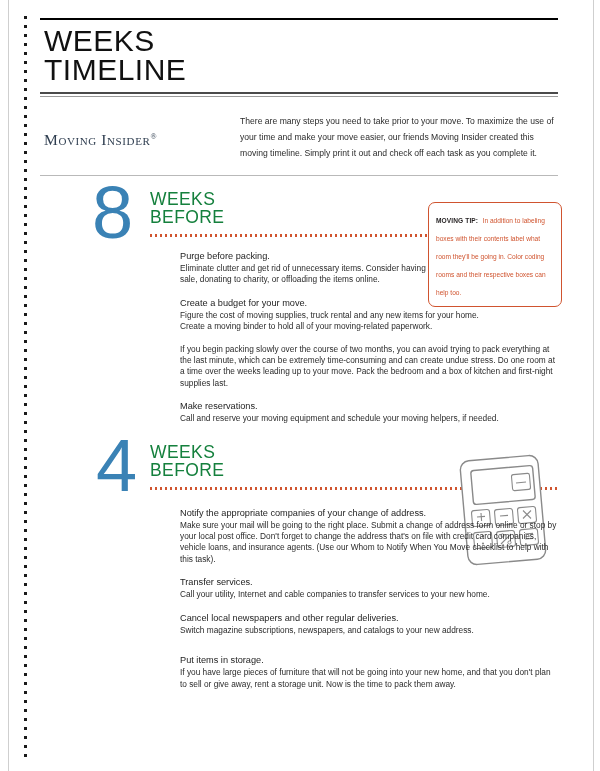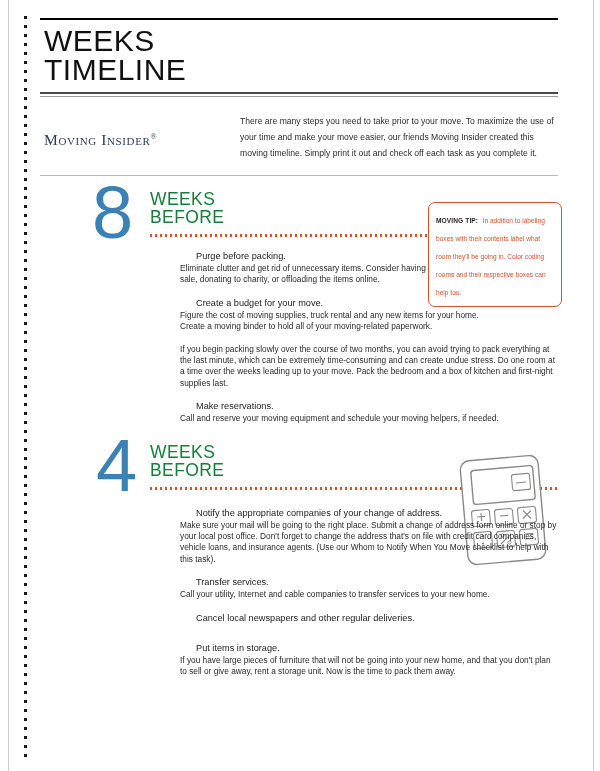--- a/index.html
+++ b/index.html
@@ -66,21 +66,21 @@
     position:absolute;left:110px;top:44px;width:408px;height:3px;
     background-image:linear-gradient(to right,#d0542f 0px,#d0542f 2px,rgba(0,0,0,0) 2px,rgba(0,0,0,0) 5px);
     background-size:5px 3px;
   }
   .sec-head.four .big-num{left:56px;}
 
   
   .tasks{padding-left:140px;padding-top:6px;position:relative;z-index:3;}
   .task{margin-bottom:11px;}
   .task h4{
-    margin:0 0 1px 16px;font-size:9.2px;font-weight:400;color:#1d1d1d;line-height:12px;
+    margin:0 0 1px 0;font-size:9.2px;font-weight:400;color:#1d1d1d;line-height:12px;
   }
   .task p{
     margin:0;font-size:8.3px;line-height:11.4px;color:#2b2b2b;
   }
   .w-narrow{max-width:272px;}
   .w-mid{max-width:320px;}
   .w-full{max-width:378px;}
 
   
   .tip{
@@ -203,20 +203,21 @@
         <div class="task">
           <h4>Notify the appropriate companies of your change of address.</h4>
           <p class="w-full">Make sure your mail will be going to the right place. Submit a change of address form online or stop by your local post office. Don't forget to change the address that's on file with credit card companies, vehicle loans, and insurance agents. (Use our Whom to Notify When You Move checklist to help with this task).</p>
         </div>
         <div class="task">
           <h4>Transfer services.</h4>
           <p class="w-full">Call your utility, Internet and cable companies to transfer services to your new home.</p>
         </div>
         <div class="task" style="margin-bottom:18px;">
           <h4>Cancel local newspapers and other regular deliveries.</h4>
+          <p class="w-full">Switch magazine subscriptions, newspapers, and catalogs to your new address.</p>
         </div>
         <div class="task">
           <h4>Put items in storage.</h4>
           <p class="w-full">If you have large pieces of furniture that will not be going into your new home, and that you don't plan to sell or give away, rent a storage unit. Now is the time to pack them away.</p>
         </div>
       </div>
     </div>
 
   </div>
 </div>

